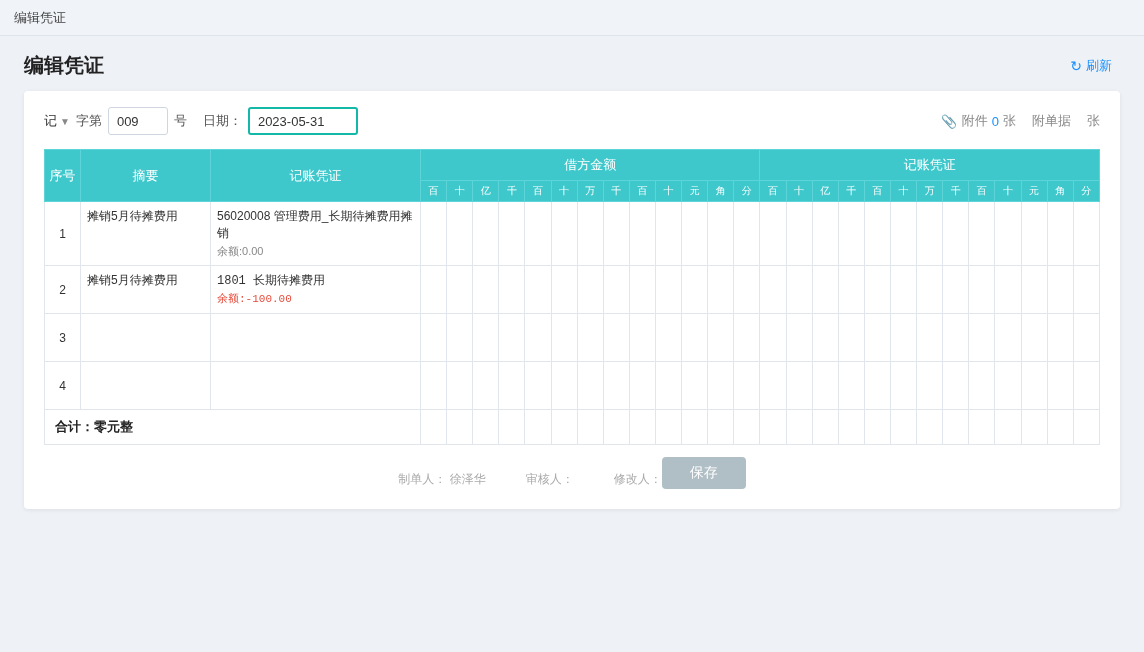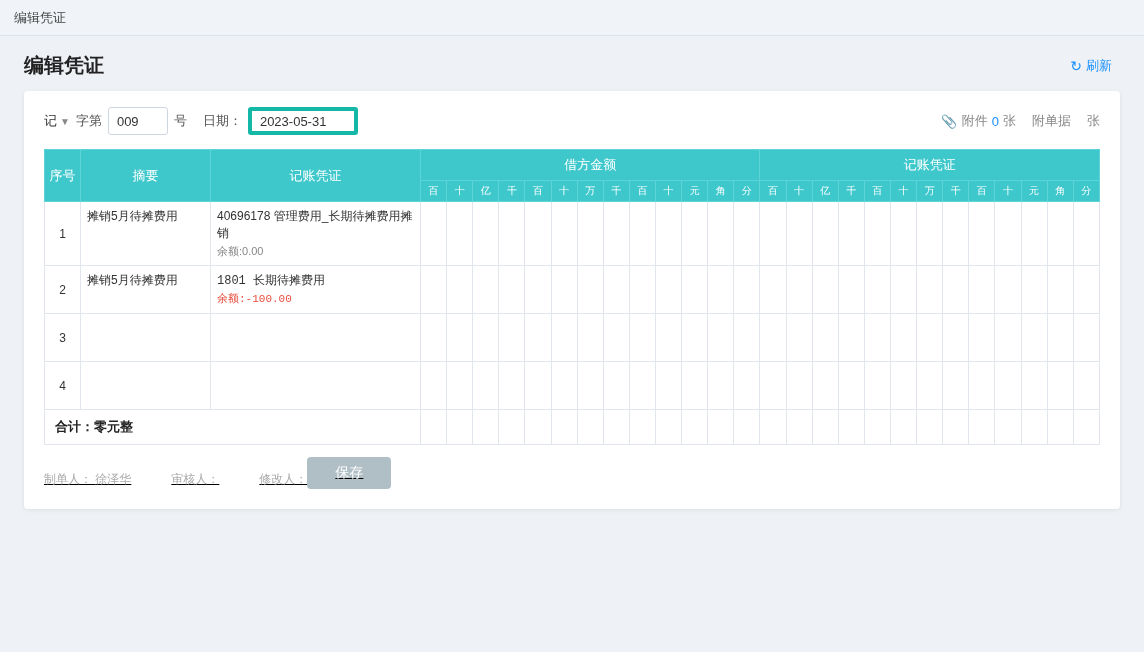--- a/index.html
+++ b/index.html
@@ -85,21 +85,21 @@
     .input-field {
       border: 1px solid #d0d6df;
       border-radius: 3px;
       padding: 3px 8px;
       font-size: 13px;
       color: #333;
       background: #fff;
       height: 28px;
     }
     .input-field-date {
-      border: 4px solid #14b8a6;
+      border: 2px solid #14b8a6;
       border-radius: 3px;
       padding: 3px 8px;
       font-size: 13px;
       color: #333;
       background: #fff;
       height: 28px;
       width: 110px;
     }
     .spacer { flex: 1; }
     .attachment-area {
@@ -275,21 +275,21 @@
           <th class="amount-col">角</th>
           <th class="amount-col">分</th>
         </tr>
       </thead>
       <tbody id="table-body">
 
       <tr>
             <td class="row-seq" style="vertical-align: middle; text-align: center;">1</td>
             <td style="padding: 6px; min-height: 48px;">摊销5月待摊费用</td>
             <td style="padding: 6px;">
-              <div>40696178 管理费用_长期待摊费用摊销</div>
+              <div>56020008 管理费用_长期待摊费用摊销</div>
               <div class="balance-text">余额:0.00</div>
             </td>
             <td class="amount-col" style="height: 48px;"></td>
             <td class="amount-col" style="height: 48px;"></td>
             <td class="amount-col" style="height: 48px;"></td>
             <td class="amount-col" style="height: 48px;"></td>
             <td class="amount-col" style="height: 48px;"></td>
             <td class="amount-col" style="height: 48px;"></td>
             <td class="amount-col" style="height: 48px;"></td>
             <td class="amount-col" style="height: 48px;"></td>
@@ -435,21 +435,21 @@
           <td class="amount-col"></td>
           <td class="amount-col"></td>
           <td class="amount-col"></td>
           <td class="amount-col"></td>
           <td class="amount-col"></td>
           <td class="amount-col"></td>
         </tr>
       </tfoot>
     </table>
 
-    <div style="display:flex; justify-content:flex-start; align-items:center; margin-top:12px;text-decoration:underline;">
+    <div style="display:flex; justify-content:center; align-items:center; margin-top:12px;">
       <div class="footer-info">
         <span>
           <span>制单人：</span>
           <span>徐泽华</span>
         </span>
         <span>
           <span>审核人：</span>
           <span></span>
         </span>
         <span>

